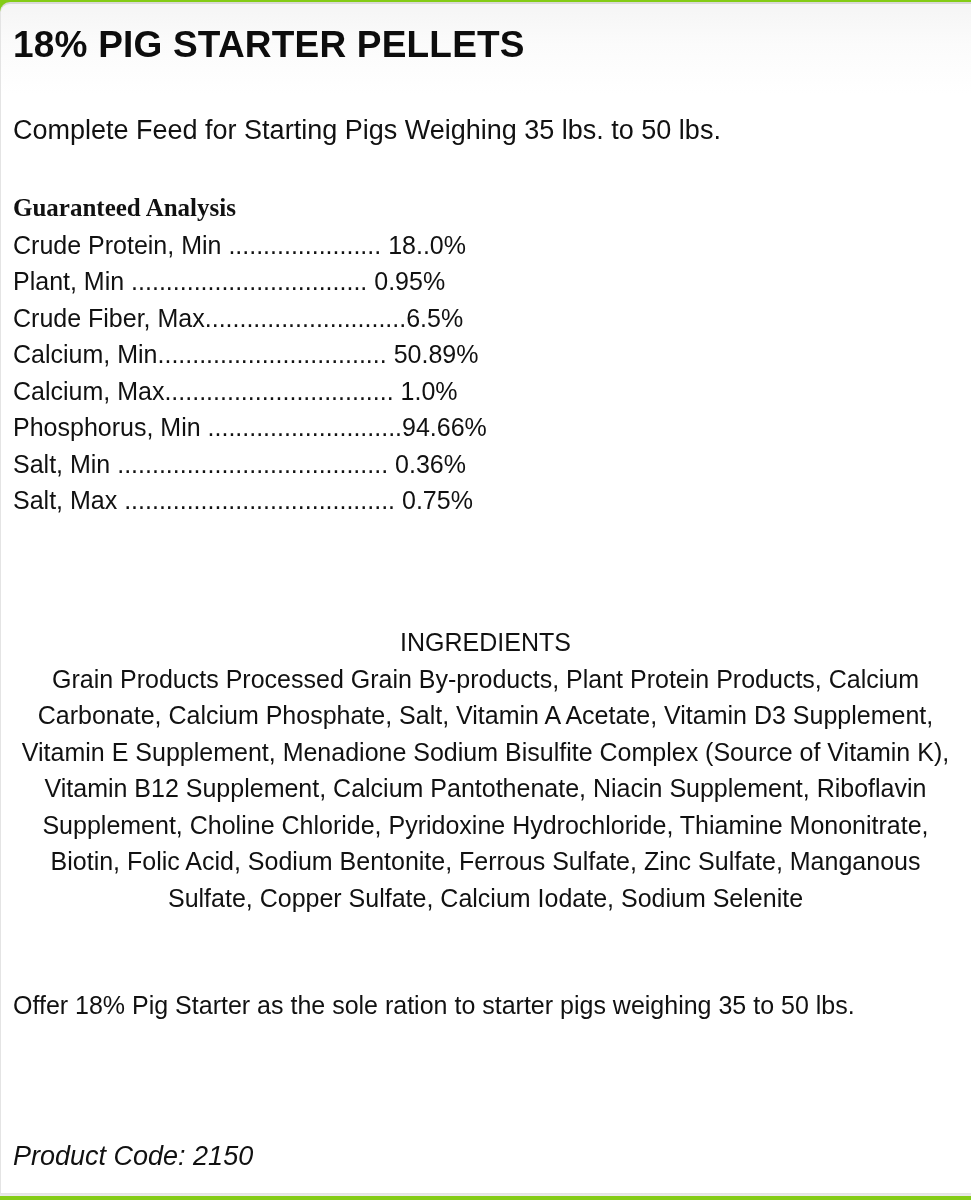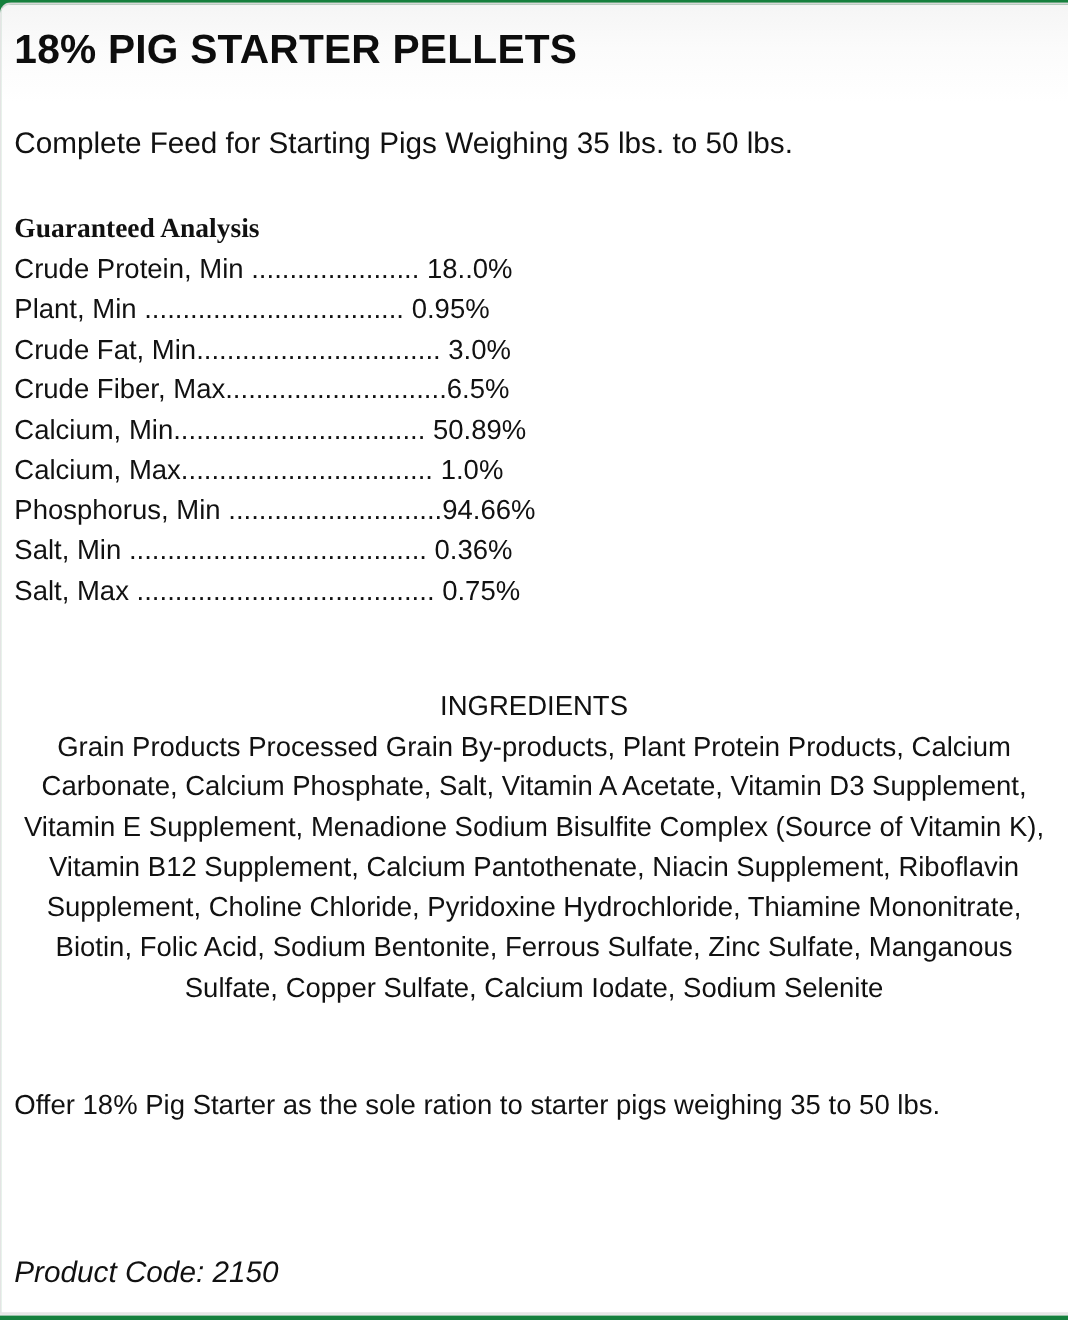--- a/index.html
+++ b/index.html
@@ -7,21 +7,21 @@
       padding: 0;
       width: 971px;
       height: 1200px;
       background: #ffffff;
       overflow: hidden;
     }
     .page {
       position: relative;
       width: 971px;
       height: 1200px;
-      background: #15803d;
+      background: #84cc16;
       font-family: "Liberation Sans", sans-serif;
       color: #111111;
     }
     .panel {
       position: absolute;
       left: 0;
       top: 2px;
       width: 975px;
       height: 1192px;
       border-top: 2px solid #d9d9d9;
@@ -100,21 +100,20 @@
   <div class="panel"></div>
 
   <h1 class="title">18% PIG STARTER PELLETS</h1>
 
   <div class="subtitle">Complete Feed for Starting Pigs Weighing 35 lbs. to 50 lbs.</div>
 
   <div class="analysis">
     <div class="analysis-heading">Guaranteed Analysis</div>
     <div class="analysis-row"><span>Crude Protein, Min</span><span> ...................... </span><span>18..0%</span></div>
     <div class="analysis-row"><span>Plant, Min</span><span> .................................. </span><span>0.95%</span></div>
-    <div class="analysis-row"><span>Crude Fat, Min</span><span>................................ </span><span>3.0%</span></div>
     <div class="analysis-row"><span>Crude Fiber, Max</span><span>.............................</span><span>6.5%</span></div>
     <div class="analysis-row"><span>Calcium, Min</span><span>................................. </span><span>50.89%</span></div>
     <div class="analysis-row"><span>Calcium, Max</span><span>................................. </span><span>1.0%</span></div>
     <div class="analysis-row"><span>Phosphorus, Min</span><span> ............................</span><span>94.66%</span></div>
     <div class="analysis-row"><span>Salt, Min</span><span> ....................................... </span><span>0.36%</span></div>
     <div class="analysis-row"><span>Salt, Max</span><span> ....................................... </span><span>0.75%</span></div>
   </div>
 
   <div class="section ingredients">
     <div class="section-heading">INGREDIENTS</div>

